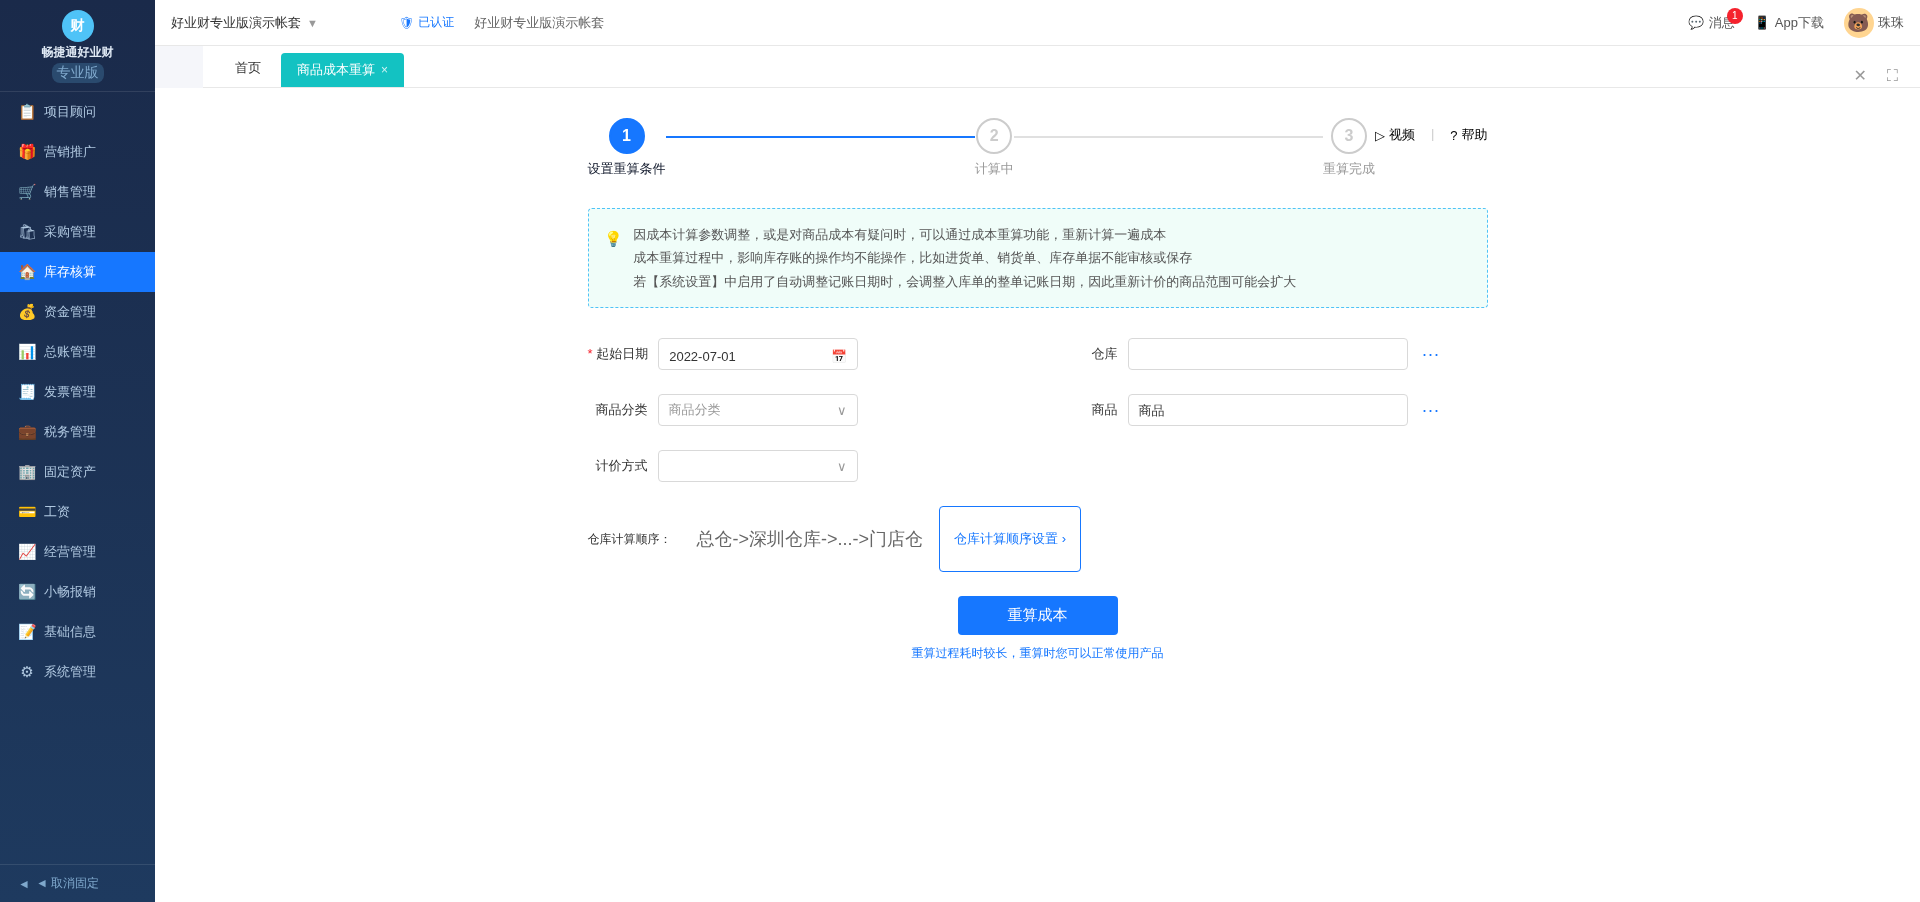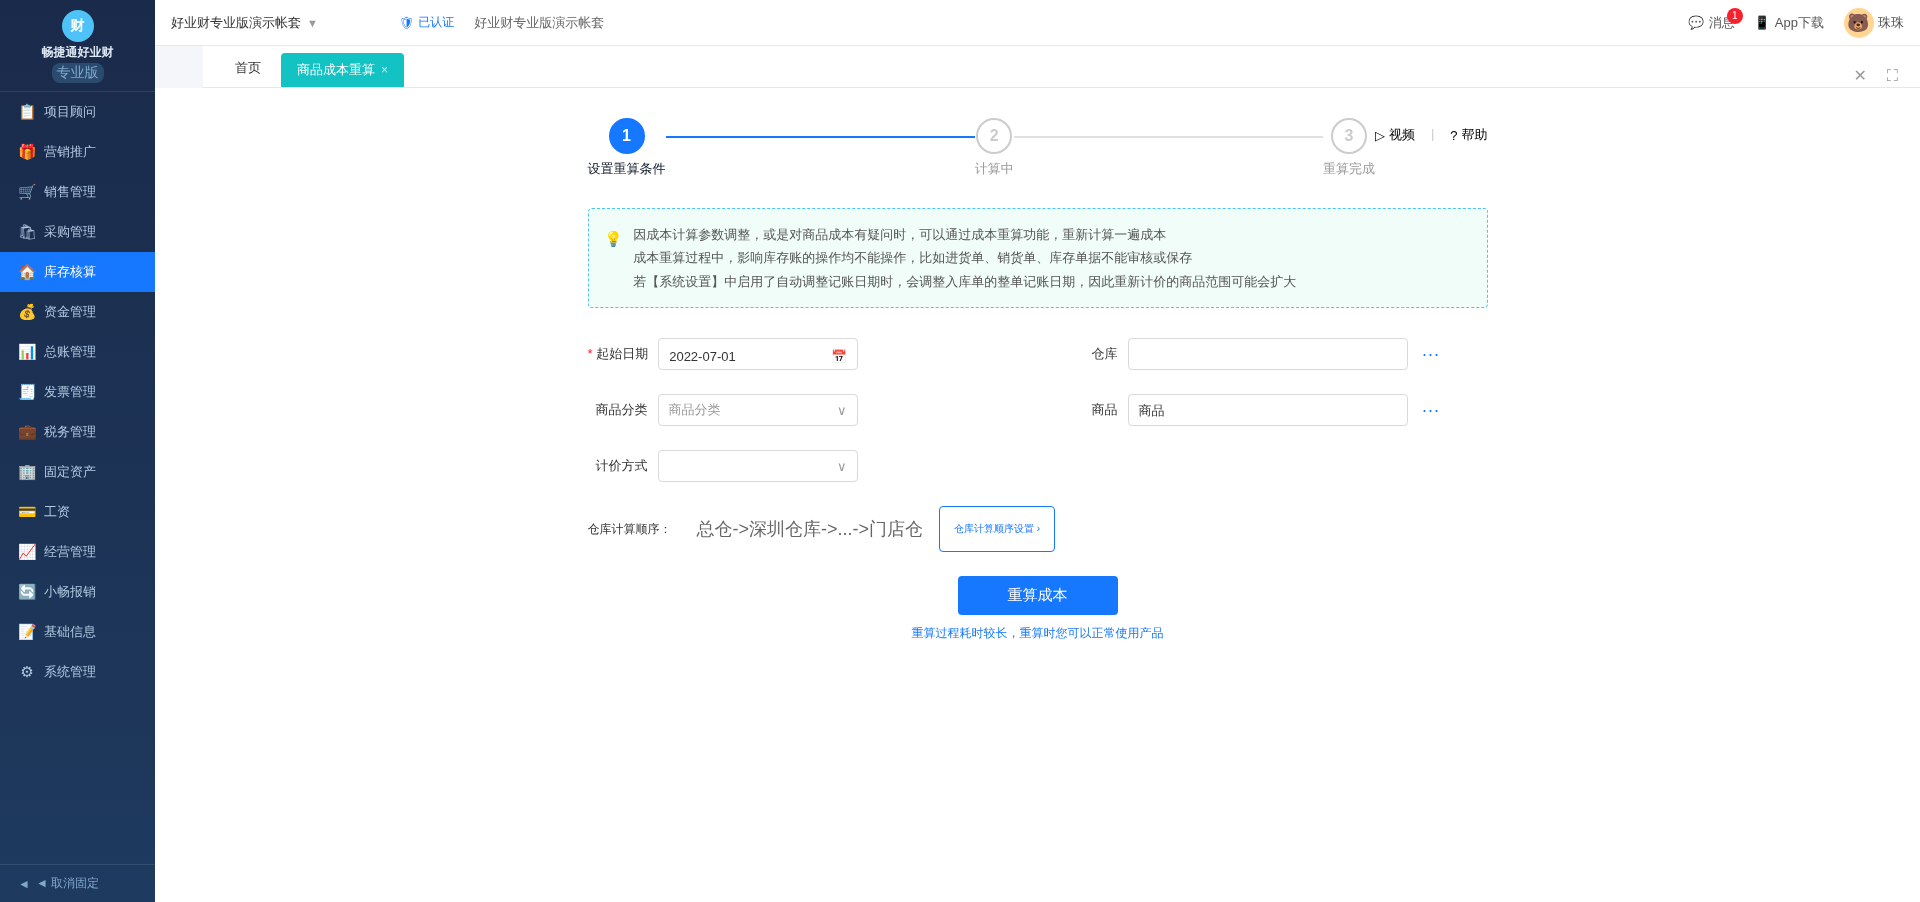--- a/index.html
+++ b/index.html
@@ -280,22 +280,22 @@
       gap: 16px;
       margin-bottom: 24px;
     }
     .warehouse-label { font-size: 12px; color: #333; }
     .warehouse-value { font-size: 18px; color: #666; margin-left: 9px; }
     .warehouse-btn {
       background: white;
       border: 1px solid #1677ff;
       color: #1677ff;
       border-radius: 4px;
-      padding: 15px 14px;
-      font-size: 10px;
+      padding: 23px 14px;
+      font-size: 13px;
       cursor: pointer;
       display: flex; align-items: center; gap: 4px;
     }
 
     
     .recalc-section {
       text-align: center;
       margin-top: 20px;
     }
     .recalc-btn {

